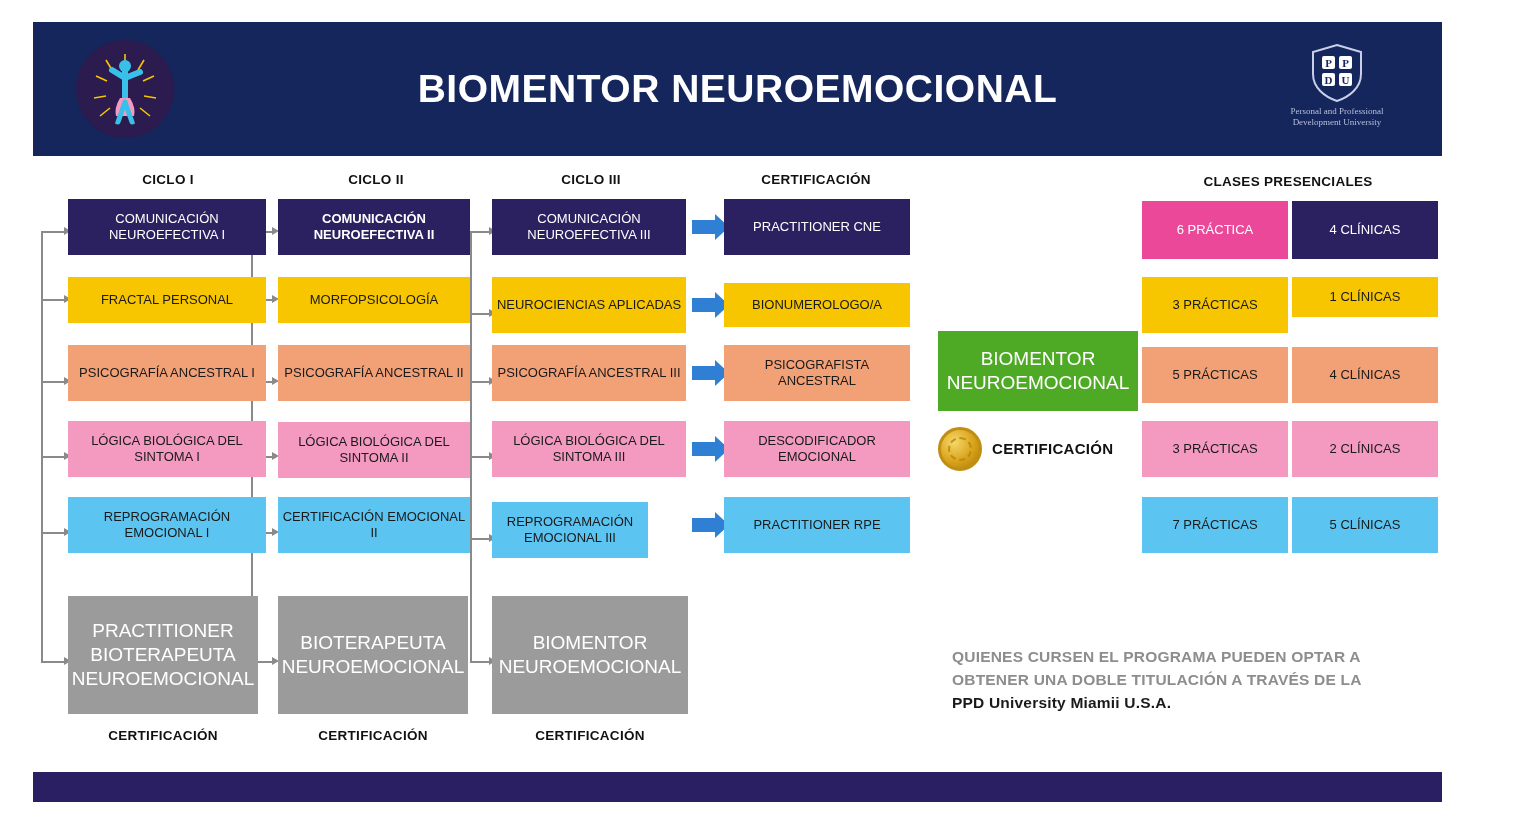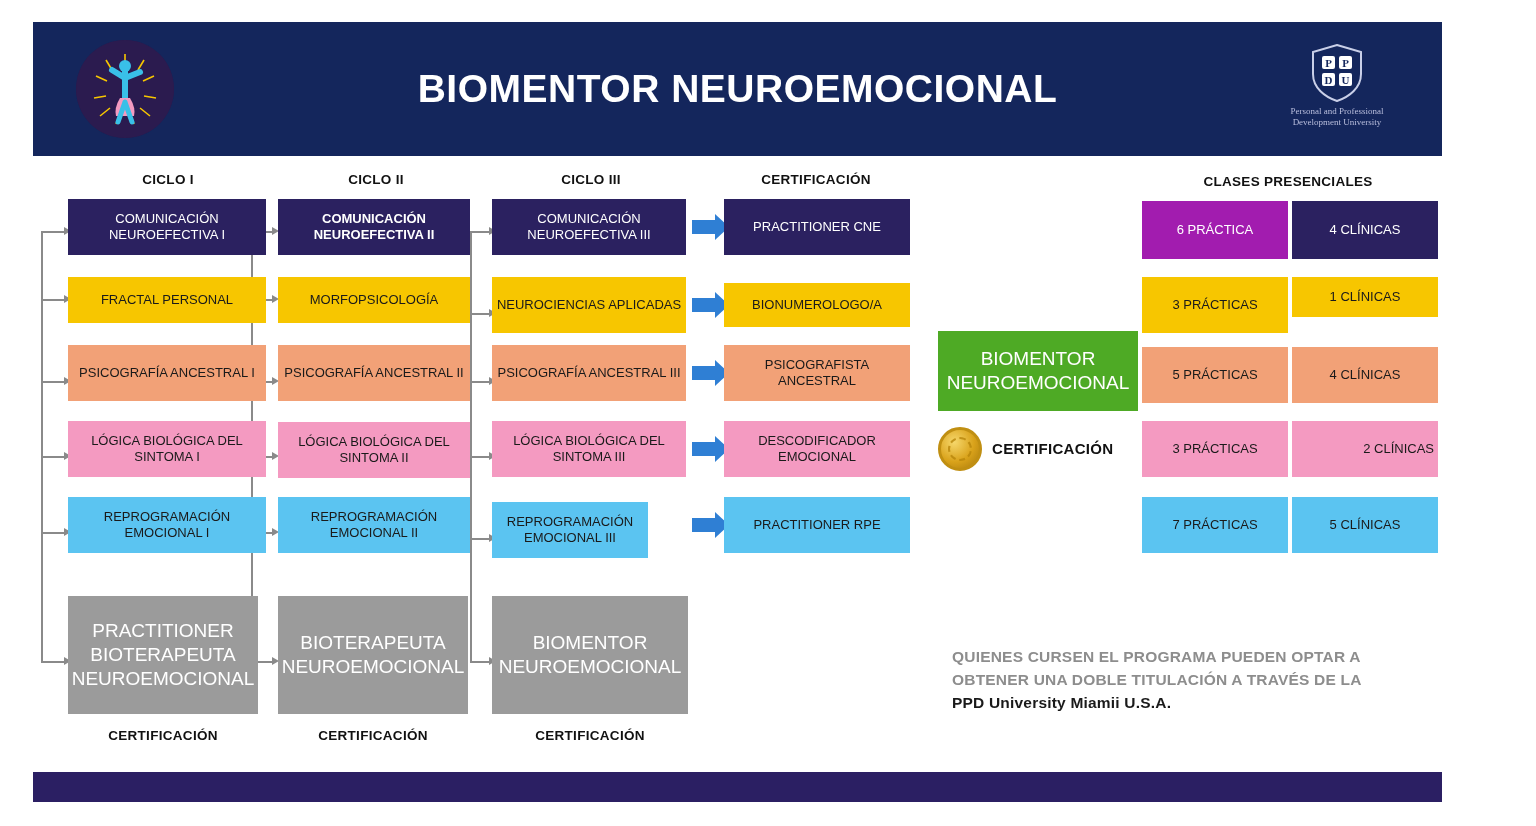--- a/index.html
+++ b/index.html
@@ -299,21 +299,21 @@
   <div class="box" style="left:278px; top:277px; width:192px; height:46px; background:#f7c600;">
       <span>MORFOPSICOLOGÍA</span>
     </div>
   <div class="box" style="left:278px; top:345px; width:192px; height:56px; background:#f2a177;">
       <span>PSICOGRAFÍA ANCESTRAL II</span>
     </div>
   <div class="box" style="left:278px; top:422px; width:192px; height:56px; background:#f49ac1;">
       <span>LÓGICA BIOLÓGICA DEL SINTOMA  II</span>
     </div>
   <div class="box" style="left:278px; top:497px; width:192px; height:56px; background:#5bc4f1;">
-      <span>REPROGRAMACIÓN EMOCIONAL II</span>
+      <span>CERTIFICACIÓN EMOCIONAL II</span>
     </div>
   <div class="box big" style="left:278px; top:596px; width:190px; height:118px; background:#9b9b9b;">
       <span>BIOTERAPEUTA NEUROEMOCIONAL</span>
     </div>
   <div class="cert-label" style="left:278px; top:728px; width:190px;">CERTIFICACIÓN</div>
 
   <div class="box dark" style="left:492px; top:199px; width:194px; height:56px; background:#2b2160;">
       <span>COMUNICACIÓN NEUROEFECTIVA III</span>
     </div>
   <div class="box" style="left:492px; top:277px; width:194px; height:56px; background:#f7c600;">
@@ -356,21 +356,21 @@
     </div>
 
   <div class="box green" style="left:938px; top:331px; width:200px; height:80px; background:#4eaa25;">
       <span>BIOMENTOR NEUROEMOCIONAL</span>
     </div>
   <div class="medal" style="left:938px; top:427px;">
     <div class="medal-inner"></div>
   </div>
   <div class="medal-text" style="left:992px; top:440px;">CERTIFICACIÓN</div>
 
-  <div class="box dark" style="left:1142px; top:201px; width:146px; height:58px; background:#a21caf;">
+  <div class="box dark" style="left:1142px; top:201px; width:146px; height:58px; background:#ec4899;">
       <span>6 PRÁCTICA</span>
     </div>
   <div class="box" style="left:1142px; top:277px; width:146px; height:56px; background:#f7c600;">
       <span>3 PRÁCTICAS</span>
     </div>
   <div class="box" style="left:1142px; top:347px; width:146px; height:56px; background:#f2a177;">
       <span>5 PRÁCTICAS</span>
     </div>
   <div class="box" style="left:1142px; top:421px; width:146px; height:56px; background:#f49ac1;">
       <span>3 PRÁCTICAS</span>
@@ -381,21 +381,21 @@
 
   <div class="box dark" style="left:1292px; top:201px; width:146px; height:58px; background:#2b2160;">
       <span>4 CLÍNICAS</span>
     </div>
   <div class="box" style="left:1292px; top:277px; width:146px; height:40px; background:#f7c600;">
       <span>1 CLÍNICAS</span>
     </div>
   <div class="box" style="left:1292px; top:347px; width:146px; height:56px; background:#f2a177;">
       <span>4 CLÍNICAS</span>
     </div>
-  <div class="box" style="left:1292px; top:421px; width:146px; height:56px; background:#f49ac1;justify-content:flex-end;">
+  <div class="box" style="left:1292px; top:421px; width:146px; height:56px; background:#f49ac1;">
       <span>2 CLÍNICAS</span>
     </div>
   <div class="box" style="left:1292px; top:497px; width:146px; height:56px; background:#5bc4f1;">
       <span>5 CLÍNICAS</span>
     </div>
 
   <div class="footnote" style="left:952px; top:645px;">
     <div>QUIENES CURSEN EL PROGRAMA PUEDEN OPTAR A</div>
     <div>OBTENER UNA DOBLE TITULACIÓN A TRAVÉS DE LA</div>
     <div class="footnote-strong">PPD University Miamii U.S.A.</div>

